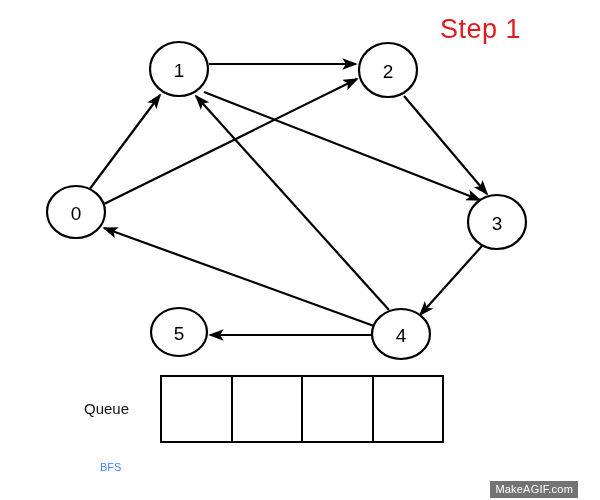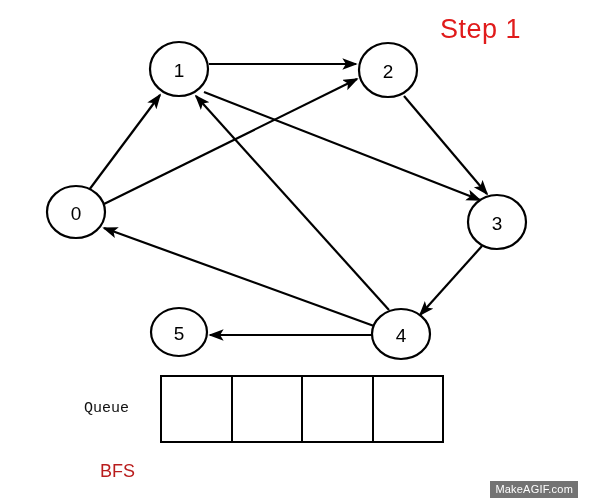--- a/index.html
+++ b/index.html
@@ -46,32 +46,32 @@
     font-family: "Liberation Sans", sans-serif;
     font-size: 27px;
     color: #e01b1b;
     letter-spacing: 0.5px;
     white-space: nowrap;
   }
   .queue-label {
     position: absolute;
     left: 84px;
     top: 400px;
-    font-family: Liberation Mono, monospace;
+    font-family: Liberation Sans, sans-serif;
     font-size: 15px;
     color: #111111;
     white-space: nowrap;
   }
   .bfs-label {
     position: absolute;
     left: 100px;
     top: 461px;
     font-family: "Liberation Sans", sans-serif;
-    font-size: 18px;
-    color: #b91c1c;
+    font-size: 11px;
+    color: #3b82f6;
     white-space: nowrap;
   }
   #queue-table {
     position: absolute;
     left: 160px;
     top: 375px;
     width: 284px;
     height: 68px;
     display: flex;
     border: 2.5px solid #000000;

